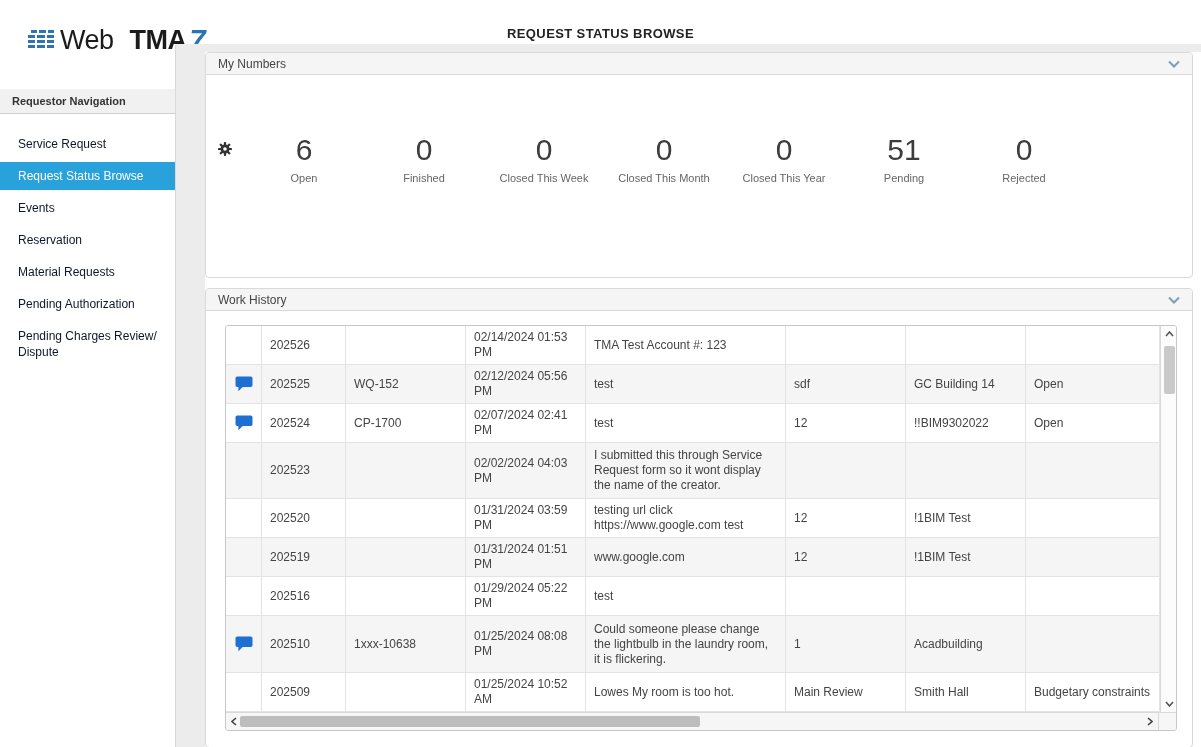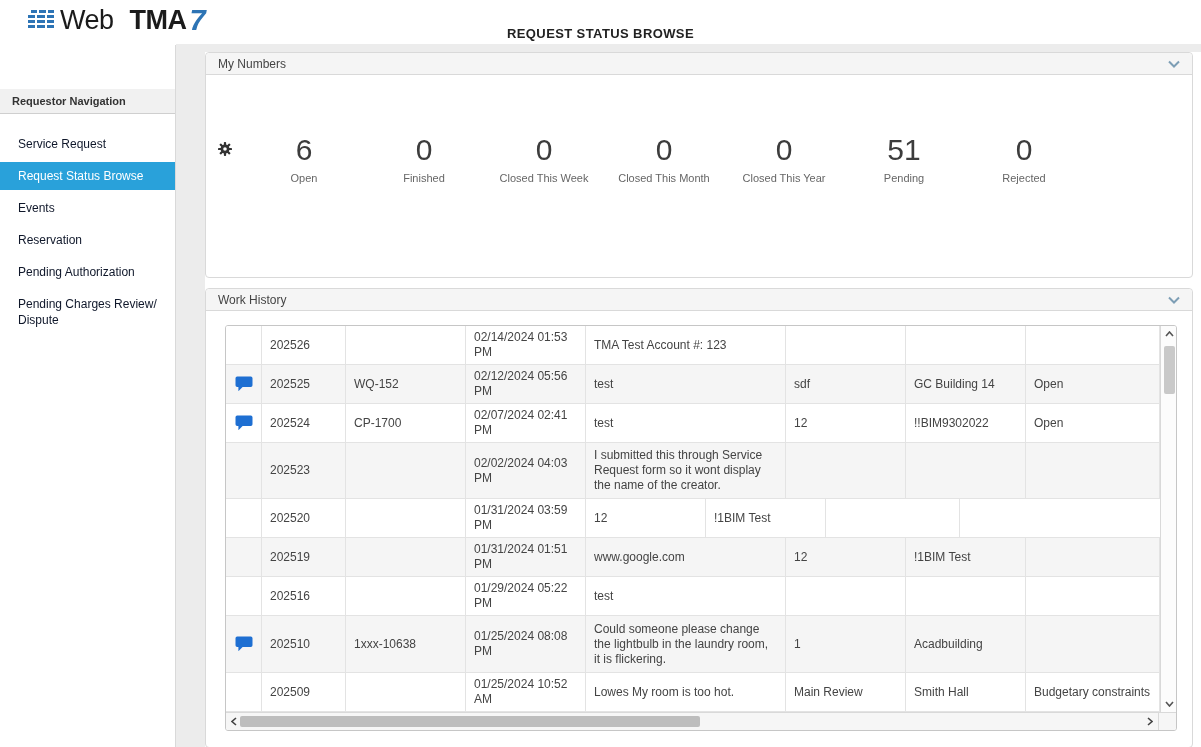--- a/index.html
+++ b/index.html
@@ -5,21 +5,21 @@
   * { box-sizing: border-box; }
   html,body { margin:0; padding:0; }
   body {
     width:1201px; height:747px; overflow:hidden;
     font-family:"Liberation Sans", sans-serif;
     background:#fff; color:#333;
   }
 
   
   .topbar { height:45px; position:relative; background:#fff; }
-  .logo { position:absolute; left:28px; top:4px; display:flex; align-items:center; cursor:pointer; }
+  .logo { position:absolute; left:28px; top:24px; display:flex; align-items:center; cursor:pointer; }
   .logo-grid { margin-right:6px; display:block; }
   .logo-web  { font-size:27px; color:#1b1b1b; letter-spacing:-0.5px; }
   .logo-tma  { font-size:27px; font-weight:bold; color:#1b1b1b; letter-spacing:-0.5px;margin-left:16px; }
   .logo-seven{ font-size:29px; font-weight:bold; font-style:italic; color:#2d74b5; margin-left:3px; }
   .page-title {
     position:absolute; left:0; right:0; top:26px; text-align:center;
     font-size:13px; font-weight:bold; color:#222; letter-spacing:0.4px;
   }
 
   
@@ -134,20 +134,21 @@
   </header>
 
   <div class="shell">
     <aside class="sidebar">
       <div class="sidebar-header">Requestor Navigation</div>
       <nav class="nav" id="nav-list">
           <div class="nav-item"><span class="nav-label">Service Request</span></div>
           <div class="nav-item active"><span class="nav-label">Request Status Browse</span></div>
           <div class="nav-item"><span class="nav-label">Events</span></div>
           <div class="nav-item"><span class="nav-label">Reservation</span></div>
+          <div class="nav-item"><span class="nav-label">Material Requests</span></div>
           <div class="nav-item"><span class="nav-label">Pending Authorization</span></div>
           <div class="nav-item"><span class="nav-label">Pending Charges Review/ Dispute</span></div>
         </nav>
     </aside>
 
     <main class="main">
       <div class="bar-blue"></div>
       <div class="bar-gray"></div>
 
       <div class="content">
@@ -280,20 +281,21 @@
   </div>
                     <div class="row">
     <div class="cell c0">
       <svg class="chat" width="18" height="16" viewBox="0 0 18 16" style="visibility: hidden;">
         <path d="M2.2 0.5 h13.6 a1.7 1.7 0 0 1 1.7 1.7 v7 a1.7 1.7 0 0 1 -1.7 1.7 H7.6 L3.4 15.2 V10.9 H2.2 a1.7 1.7 0 0 1 -1.7 -1.7 v-7 a1.7 1.7 0 0 1 1.7 -1.7 z" fill="#1e6fd2"></path>
       </svg>
     </div>
     <div class="cell c1">202520</div>
     <div class="cell c2"></div>
     <div class="cell c3">01/31/2024 03:59 PM</div>
+    <div class="cell c4">testing url click https://www.google.com test</div>
     <div class="cell c5">12</div>
     <div class="cell c6">!1BIM Test</div>
     <div class="cell c7"></div>
   </div>
                     <div class="row">
     <div class="cell c0">
       <svg class="chat" width="18" height="16" viewBox="0 0 18 16" style="visibility: hidden;">
         <path d="M2.2 0.5 h13.6 a1.7 1.7 0 0 1 1.7 1.7 v7 a1.7 1.7 0 0 1 -1.7 1.7 H7.6 L3.4 15.2 V10.9 H2.2 a1.7 1.7 0 0 1 -1.7 -1.7 v-7 a1.7 1.7 0 0 1 1.7 -1.7 z" fill="#1e6fd2"></path>
       </svg>
     </div>

